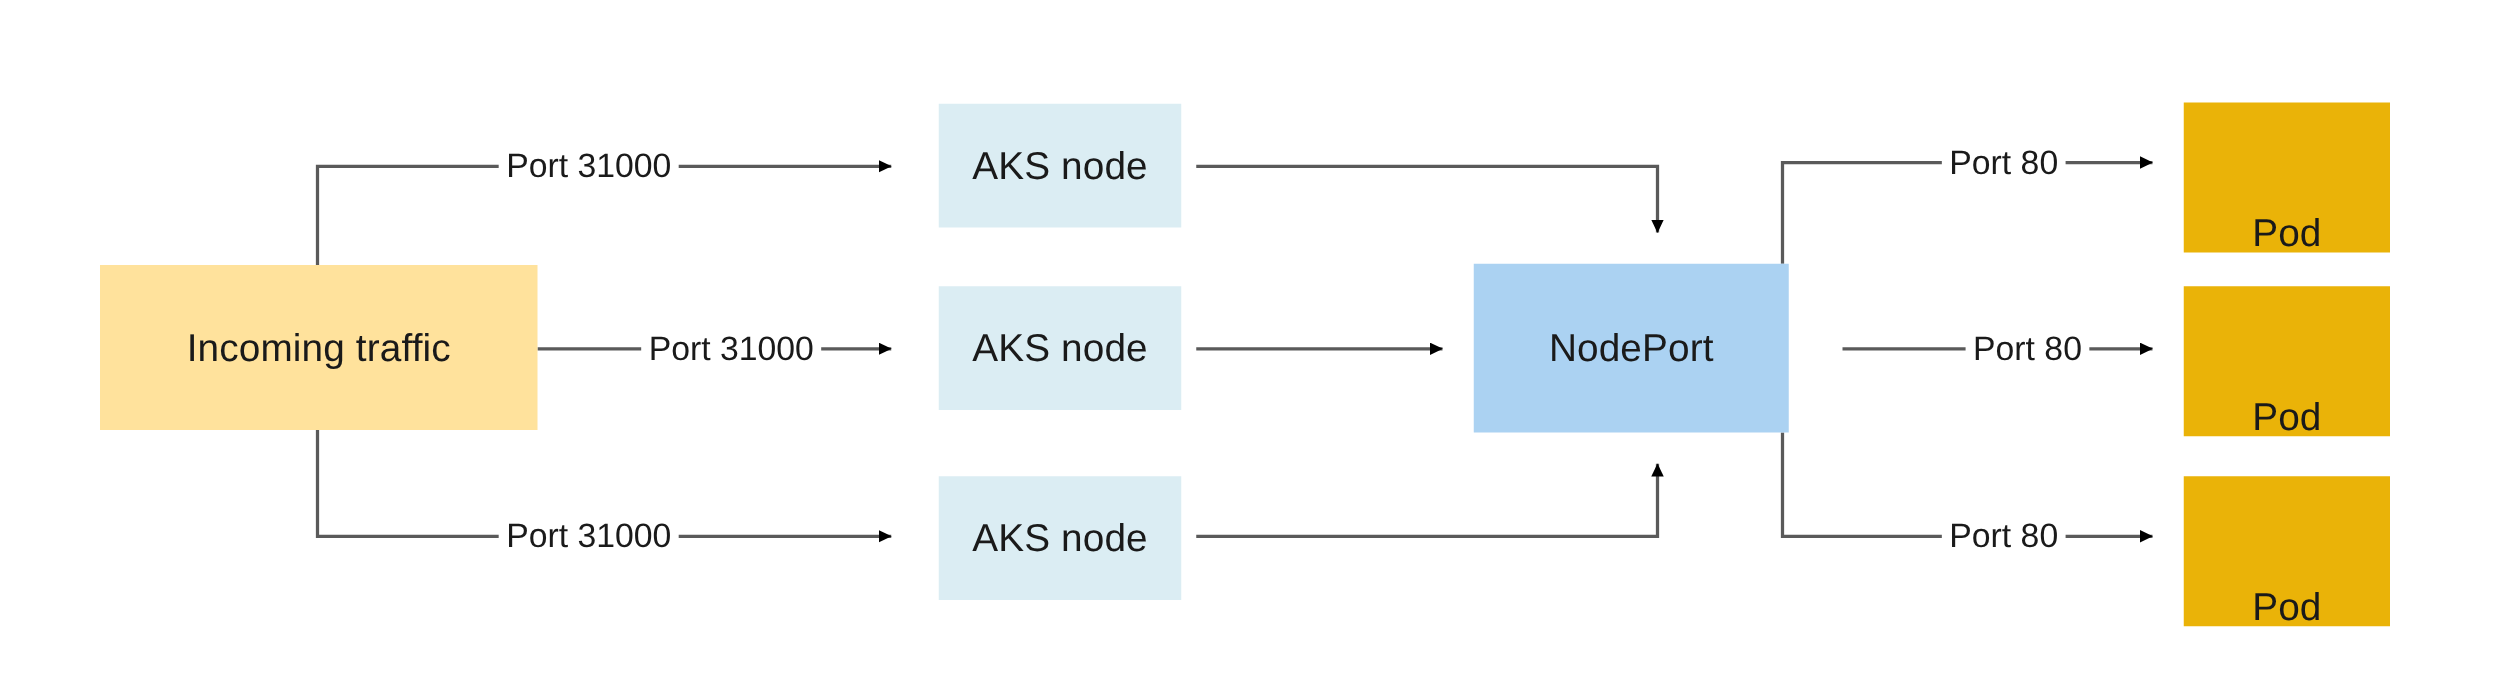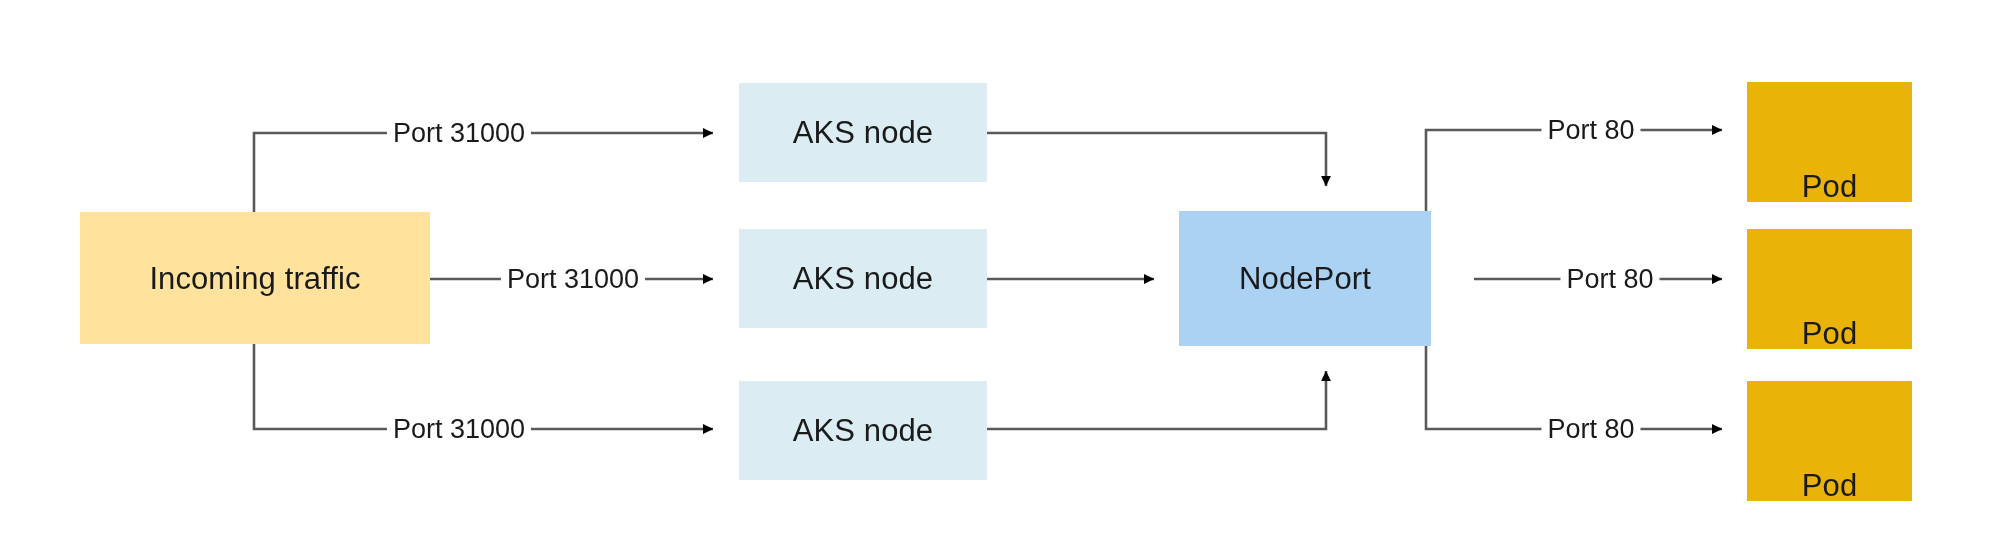--- a/index.html
+++ b/index.html
@@ -37,22 +37,23 @@
     color: #1a1a1a;
     letter-spacing: 0.1px;
     line-height: 1;
     white-space: nowrap;
   }
   .node-incoming {
     left: 80px;  top: 212px;  width: 350px; height: 132px;
     background: #ffe29c;
   }
   .node-aks {
-    width: 248px; height: 99px;
+    width: 194px; height: 99px;
     background: #dbedf3;
+    margin-left: 12px;
   }
   .aks-1 { left: 739px; top: 83px;  }
   .aks-2 { left: 739px; top: 229px; }
   .aks-3 { left: 739px; top: 381px; }
   .node-nodeport {
     left: 1179px; top: 211px; width: 252px; height: 135px;
     background: #abd2f2;
   }
   .node-pod {
     width: 165px; height: 120px;
@@ -66,20 +67,21 @@
   .edge-label {
     position: absolute;
     transform: translate(-50%, -50%);
     background: #ffffff;
     padding: 0 6px;
     font-family: "Liberation Sans", sans-serif;
     font-size: 27px;
     color: #1a1a1a;
     white-space: nowrap;
     line-height: 1.05;
+    margin-left: 12px;
   }
 </style>
 </head>
 <body>
 
 <div id="diagram">
 
   <svg id="wires" viewBox="0 0 2001 560" width="2001" height="560" xmlns="http://www.w3.org/2000/svg">
     <defs>
       <marker id="arrow-right" markerWidth="11" markerHeight="11" refX="10.2" refY="5" orient="auto" markerUnits="userSpaceOnUse">

